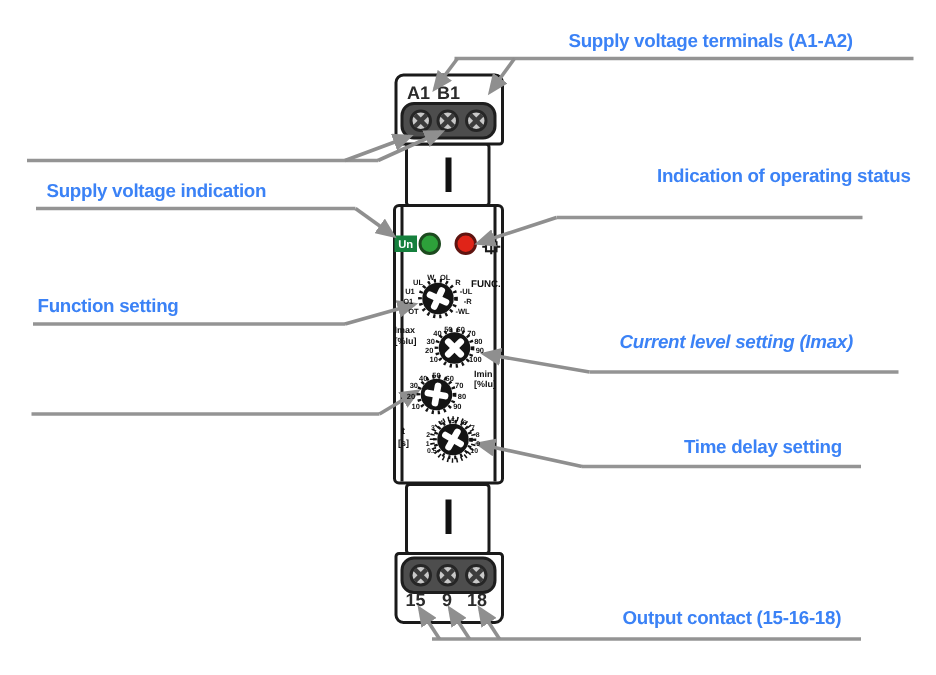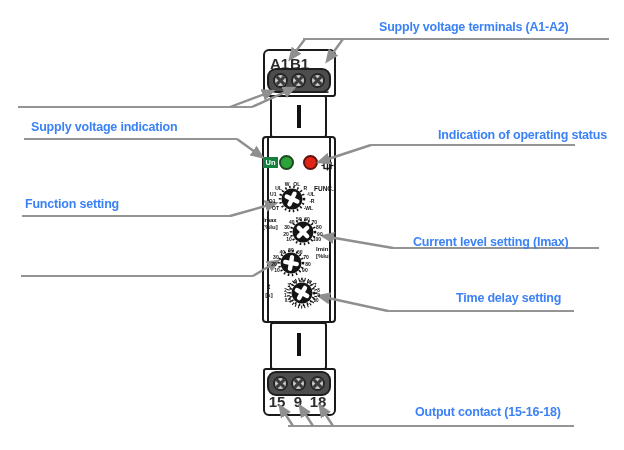--- a/index.html
+++ b/index.html
@@ -13,21 +13,21 @@
   .rail{position:absolute;width:2px;background:#1a1a1a;z-index:1;}
   .neckbar{position:absolute;width:4px;height:23px;background:#111;z-index:2;}
   .tblock{position:absolute;background:#4d4d4d;border:2px solid #1e1e1e;border-radius:9px;
           box-sizing:border-box;z-index:2;display:flex;align-items:center;justify-content:space-around;padding:0 2px;}
   .screw{width:15px;height:15px;border-radius:50%;background:#c9c9c9;border:2px solid #262626;
          position:relative;box-sizing:border-box;}
   .screw::before,.screw::after{content:"";position:absolute;left:0;right:0;top:4px;height:3px;
          background:#3c3c3c;}
   .screw::before{transform:rotate(45deg);}
   .screw::after{transform:rotate(-45deg);}
-  .termlbl{position:absolute;width:18px;text-align:center;font-size:15px;font-weight:600;
+  .termlbl{position:absolute;width:18px;text-align:center;font-size:12px;font-weight:600;
            color:#2b2b2b;z-index:2;}
   .led{position:absolute;width:15px;height:15px;border-radius:50%;box-sizing:border-box;z-index:2;}
   .led.green{background:#2da13a;border:2px solid #1d4a1f;}
   .led.red{background:#e02418;border:2px solid #5f1410;}
   .unbox{position:absolute;left:263px;top:157px;width:15px;height:11px;background:#15803d;
          color:#fff;font-size:7.5px;font-weight:bold;text-align:center;line-height:11px;z-index:2;}
   .icn{position:absolute;z-index:2;}
   svg.overlay{position:absolute;left:0;top:0;z-index:2;}
   svg text{font-family:"Liberation Sans",sans-serif;}
 </style>
@@ -200,19 +200,19 @@
         <text x="318.8" y="297.0">9</text>
         <text x="316.1" y="302.0">10</text>
       </g>
       <text x="269" y="289" font-size="6.5" font-weight="bold" fill="#101010" text-anchor="middle">t</text>
       <text x="269" y="297" font-size="6" font-weight="bold" fill="#101010" text-anchor="middle">[s]</text>
     </g>
   </svg>
 
   <div class="callout" style="left:379px;top:20px;">Supply voltage terminals (A1-A2)</div>
   <div class="callout" style="left:31px;top:120px;">Supply voltage indication</div>
-  <div class="callout" style="left:398px;top:128px;padding-left:40px;">Indication of operating status</div>
+  <div class="callout" style="left:398px;top:110px;padding-left:40px;">Indication of operating status</div>
   <div class="callout" style="left:25px;top:197px;">Function setting</div>
-  <div class="callout" style="left:413px;top:235px;">Current level setting (Imax)</div>
+  <div class="callout" style="left:413px;top:221px;font-style:italic;">Current level setting (Imax)</div>
   <div class="callout" style="left:456px;top:291px;">Time delay setting</div>
   <div class="callout" style="left:415px;top:405px;">Output contact (15-16-18)</div>
 
 </div>
 
 </body></html>

